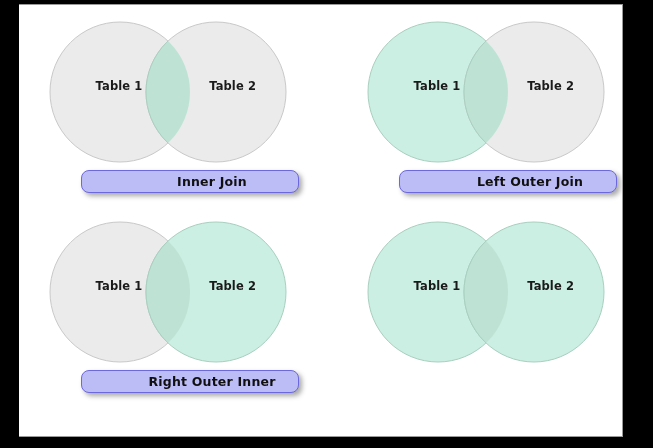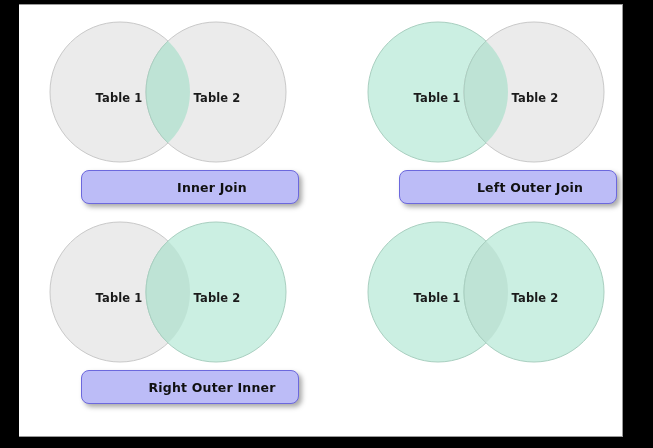--- a/index.html
+++ b/index.html
@@ -63,31 +63,30 @@
 
   .venn-label {
     position: absolute;
     top: 60px;
     font-family: "DejaVu Sans", sans-serif;
     font-size: 11.5px;
     font-weight: bold;
     color: #1a1a1a;
     letter-spacing: 0.1px;
     white-space: nowrap;
-    margin-top: 12px;
   }
   .venn-label.left  { left: 30px;  width: 78px; text-align: center; }
-  .venn-label.right { left: 128px; width: 78px; text-align: center; }
+  .venn-label.right { left: 128px; width: 78px; text-align: right; }
 
   .join-button {
     position: absolute;
     left: 40px;
     top: 153px;
     width: 218px;
-    height: 34px;
+    height: 23px;
     background: #bcbcf7;
     border: 1.6px solid #6c68dd;
     border-radius: 8px;
     box-shadow: 3px 3px 5px rgba(0,0,0,0.34);
     box-sizing: border-box;
     display: flex;
     align-items: center;
     justify-content: center;
     font-family: "DejaVu Sans", sans-serif;
     font-size: 12.5px;

